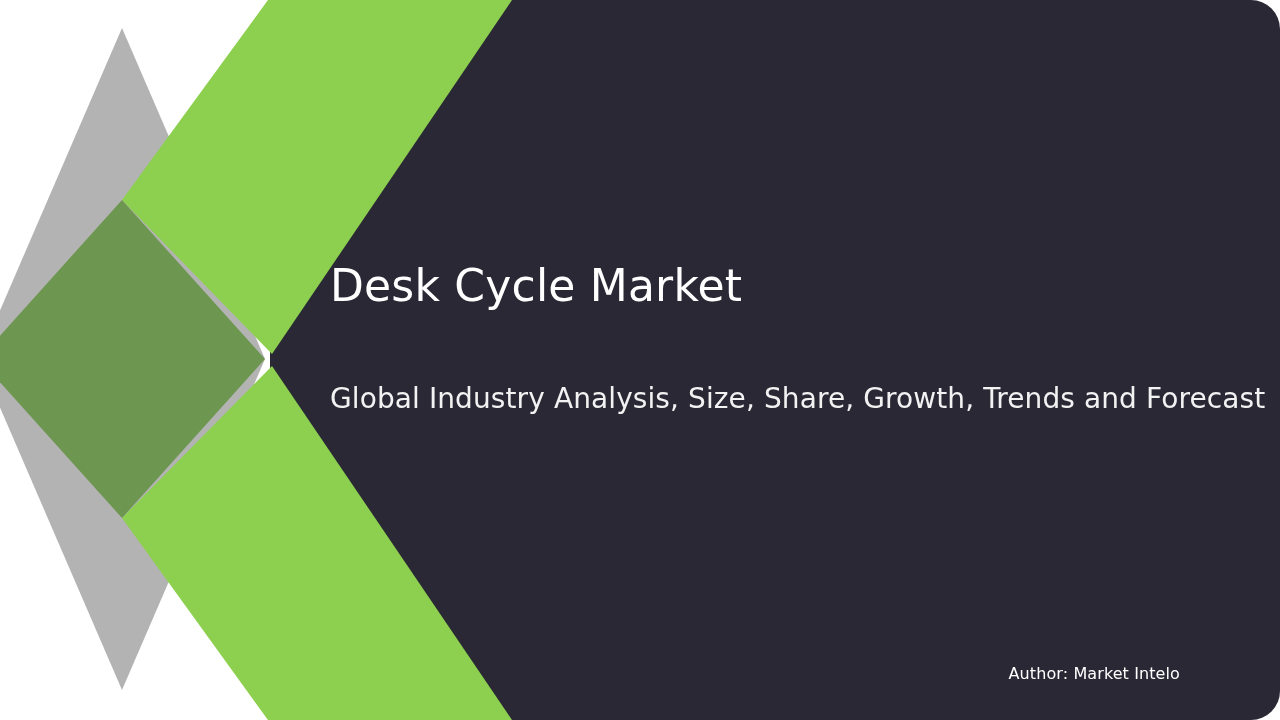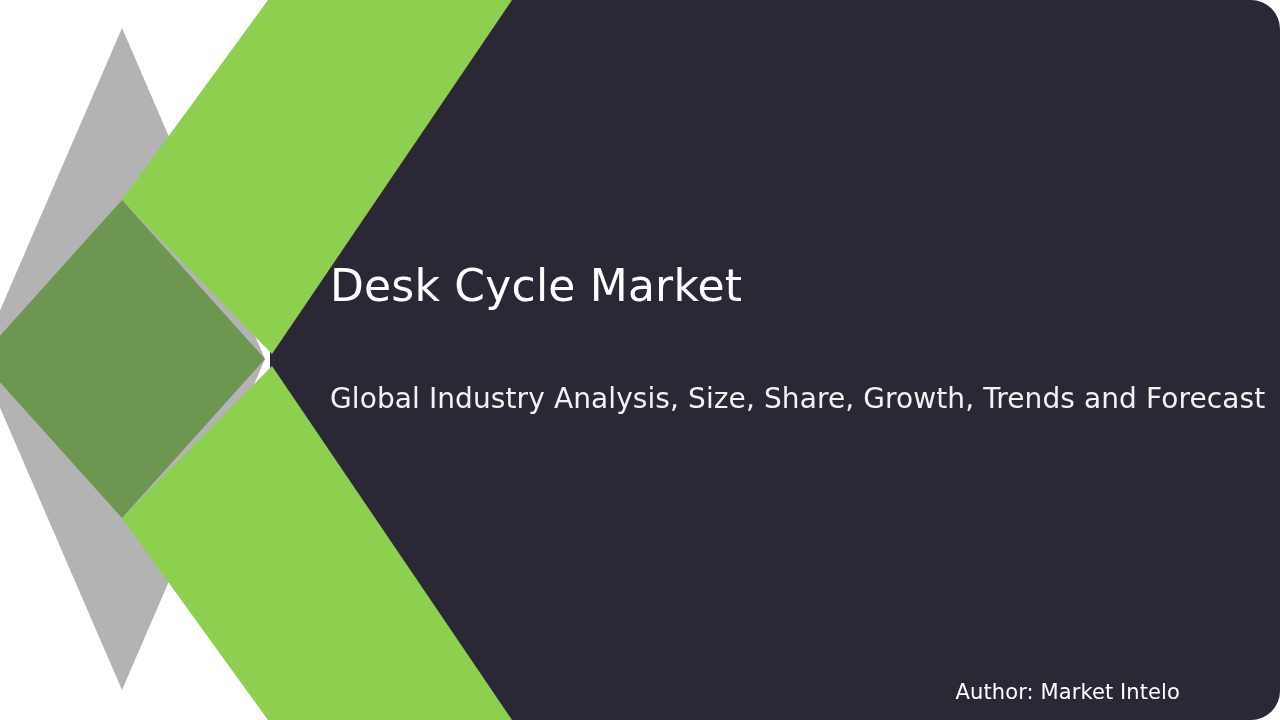--- a/index.html
+++ b/index.html
@@ -60,24 +60,24 @@
     line-height: 1.3;
     letter-spacing: 0.1px;
     color: #f2f2f2;
     white-space: nowrap;
     margin-top: 12px;
   }
 
   .author {
     position: absolute;
     left: 330px;
-    top: 680px;
+    top: 664px;
     width: 850px;
     text-align: right;
-    font-size: 21px;
+    font-size: 16px;
     font-weight: 400;
     letter-spacing: 0.1px;
     color: #ffffff;
     white-space: nowrap;
   }
 </style>
 </head>
 <body>
 
 <div id="slide">

